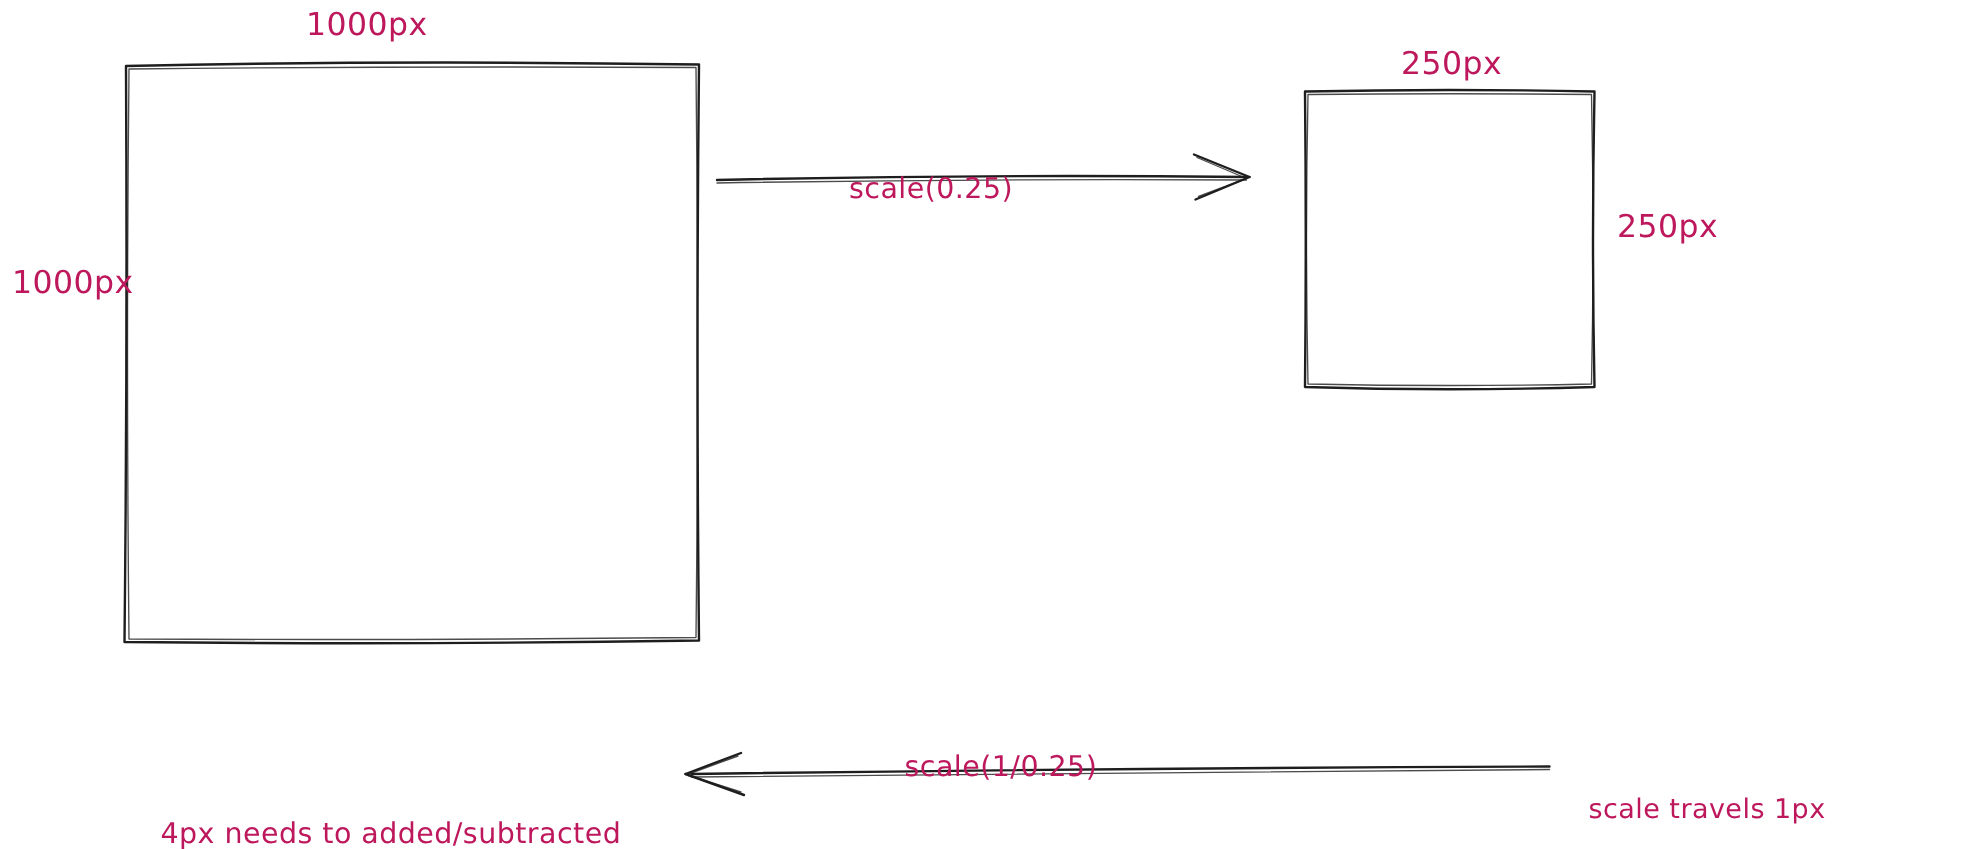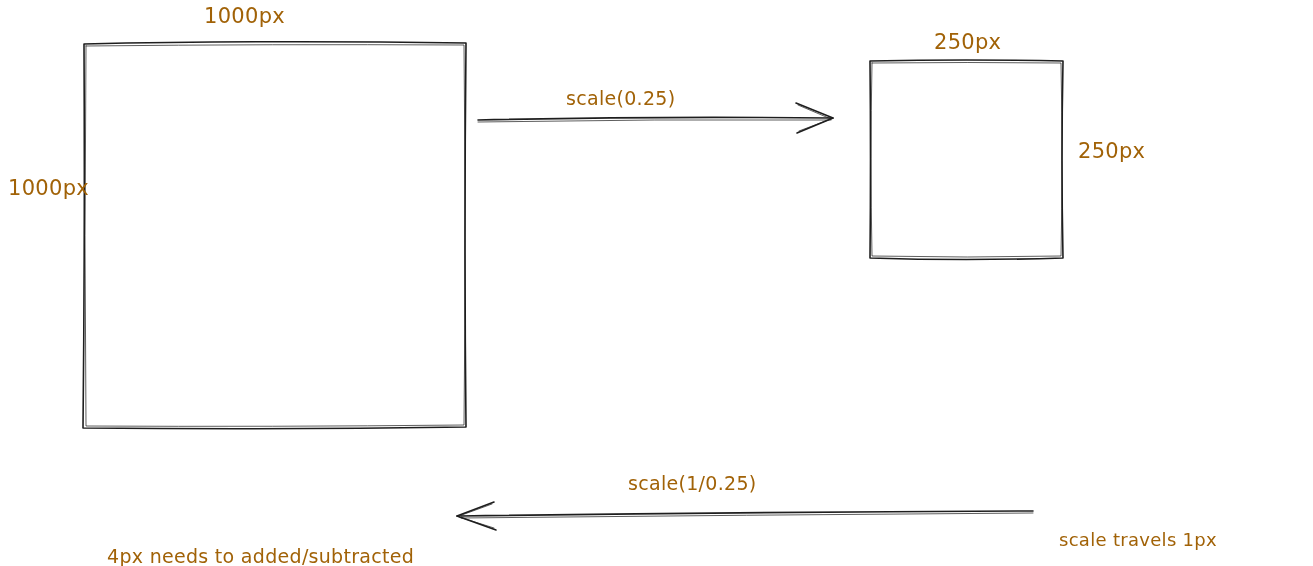--- a/index.html
+++ b/index.html
@@ -3,42 +3,42 @@
 <meta charset="utf-8">
 <style>
   html, body { margin: 0; padding: 0; }
   .canvas {
     position: relative;
     width: 1313px;
     height: 566px;
     background: #ffffff;
     overflow: hidden;
     font-family: "DejaVu Sans", sans-serif;
-    color: #a16207;
+    color: #be185d;
   }
   .sketch-layer {
     position: absolute;
     left: 0; top: 0;
     width: 1313px; height: 566px;
   }
   .sketch-layer path {
     fill: none;
     stroke: #1e1e1e;
     stroke-linecap: round;
     stroke-linejoin: round;
   }
   .main-stroke   { stroke-width: 1.6; }
   .over-stroke   { stroke-width: 0.9; opacity: 0.8; }
   .label {
     position: absolute;
     white-space: pre;
     letter-spacing: 0.3px;
   }
   .dim-label   { font-size: 21px; }
-  .arrow-label { font-size: 19px; }
+  .arrow-label { font-size: 19px; margin-top: 28px; }
   .note        { font-size: 18px; line-height: 24px; }
   .note-left   { font-size: 19px; line-height: 25px; }
 </style>
 </head>
 <body>
 
 <div class="canvas">
 
   <svg class="sketch-layer" viewBox="0 0 1313 566" xmlns="http://www.w3.org/2000/svg">
 
@@ -74,21 +74,21 @@
   <div class="label dim-label" style="left:204px; top:4px;">1000px</div>
 
   <div class="label dim-label" style="left:8px; top:176px;">1000px</div>
 
   <div class="label arrow-label" style="left:566px; top:87px;">scale(0.25)</div>
 
   <div class="label dim-label" style="left:934px; top:30px;">250px</div>
 
   <div class="label dim-label" style="left:1078px; top:139px;">250px</div>
 
-  <div class="label arrow-label" style="left:628px; top:472px;">scale(1/0.25)</div>
+  <div class="label arrow-label" style="left:603px; top:472px;">scale(1/0.25)</div>
 
   <div class="label note-left" style="left:107px; top:494px;">
     <div>4px needs to added/subtracted</div>
     
   </div>
 
   <div class="label note" style="left:1059px; top:480px;">
     <div>scale travels 1px</div>
     
     

